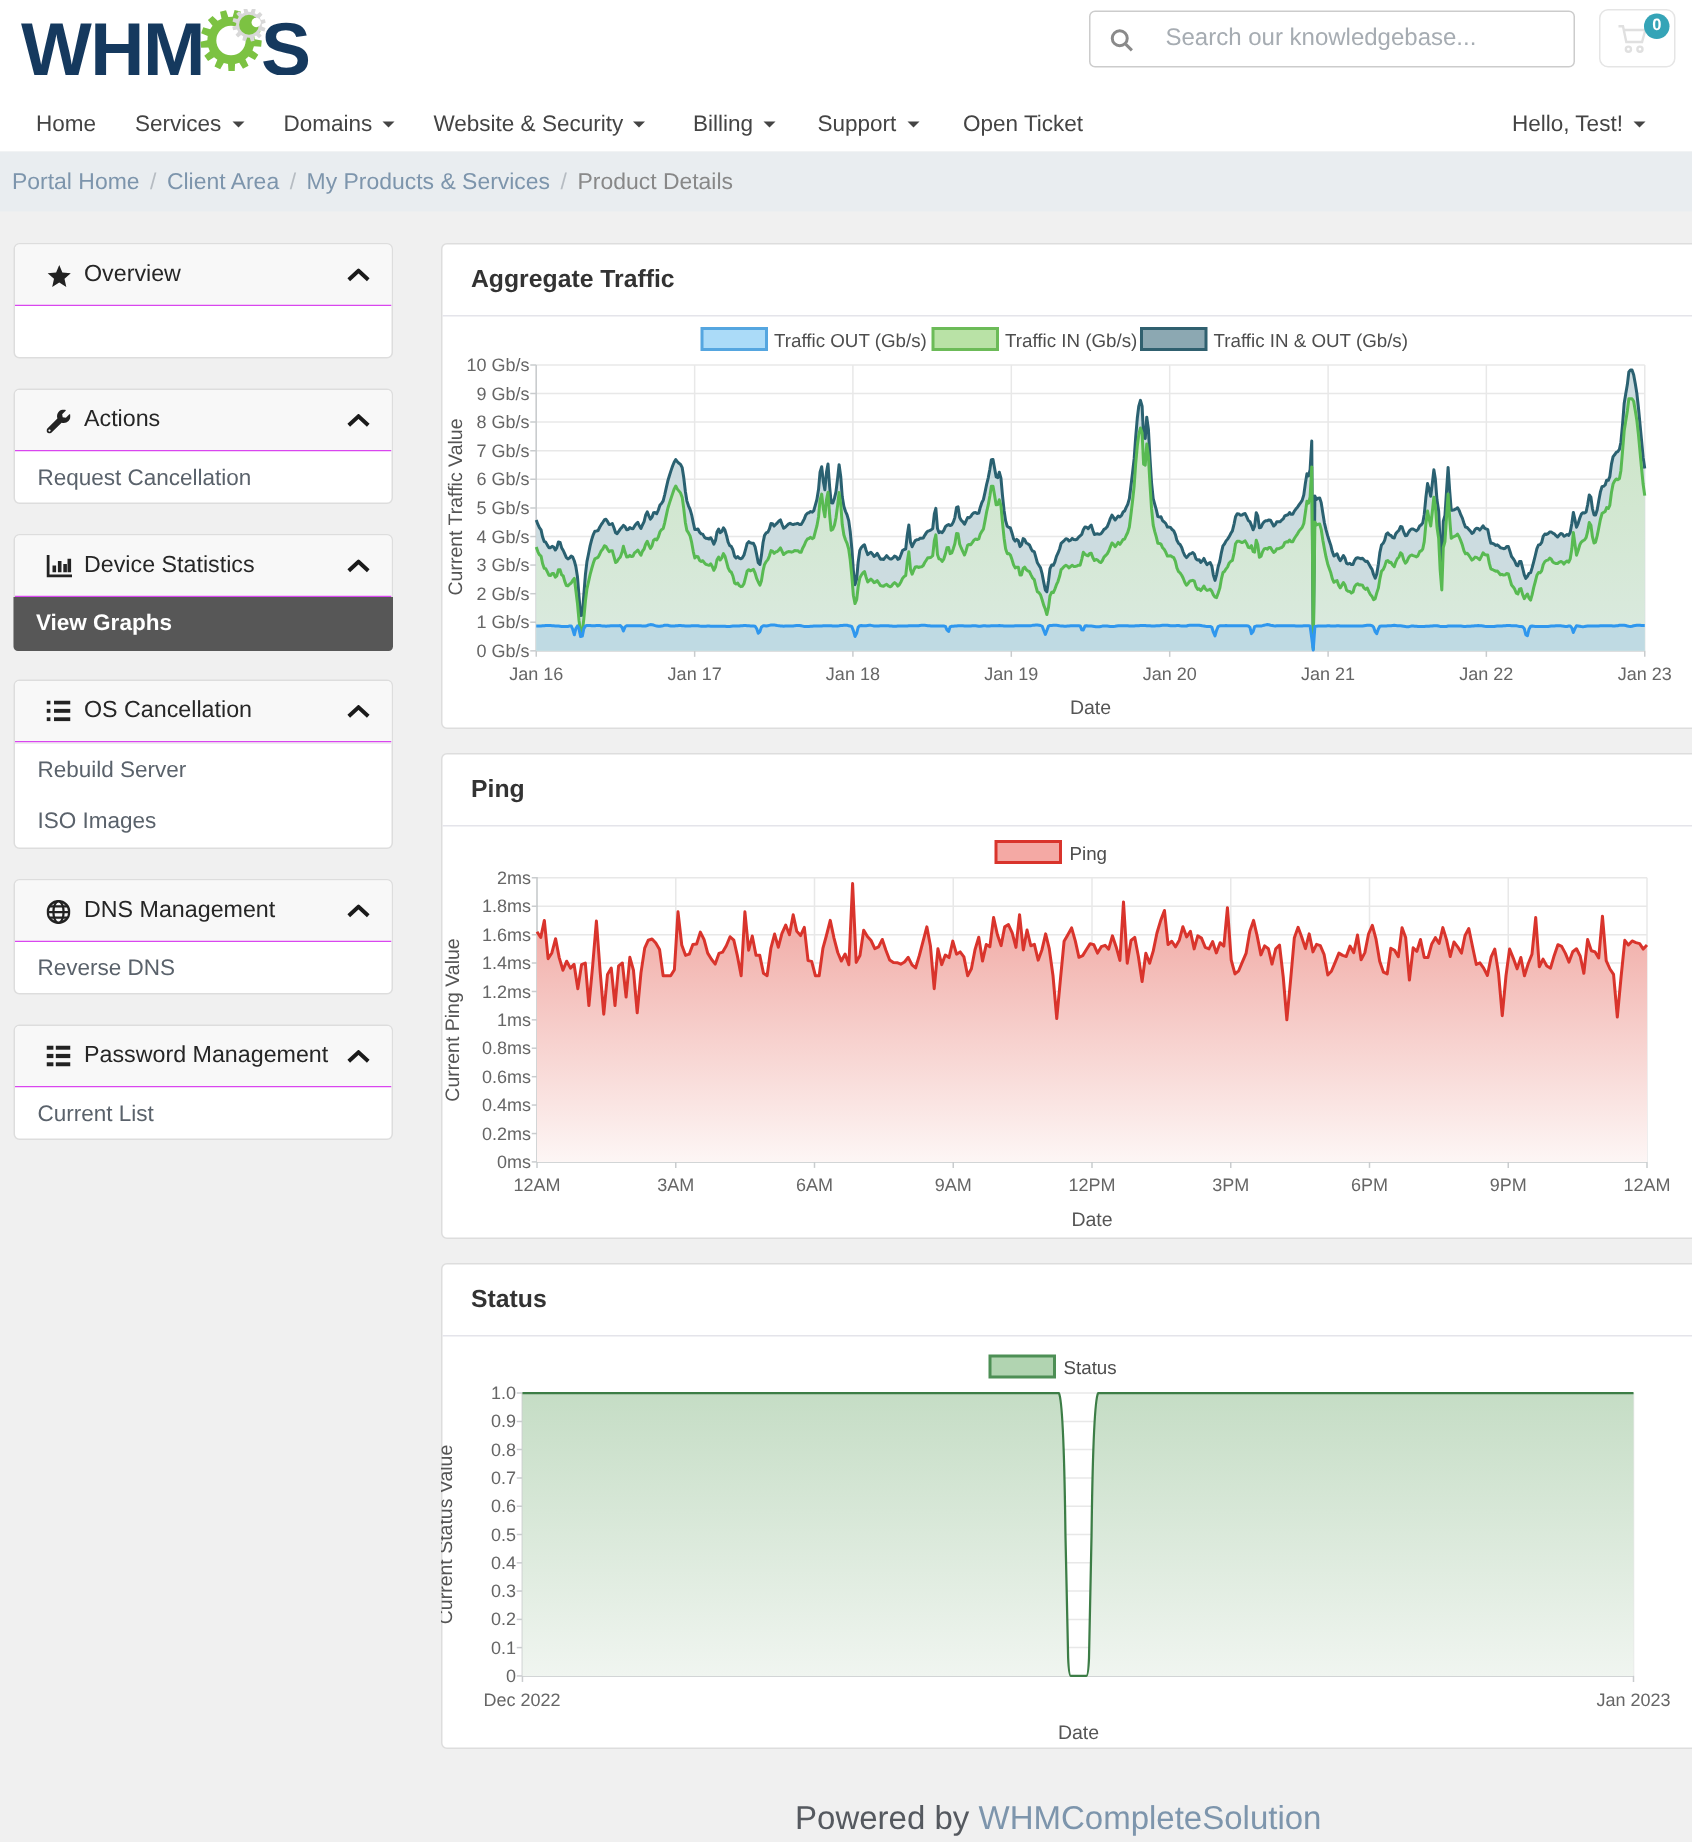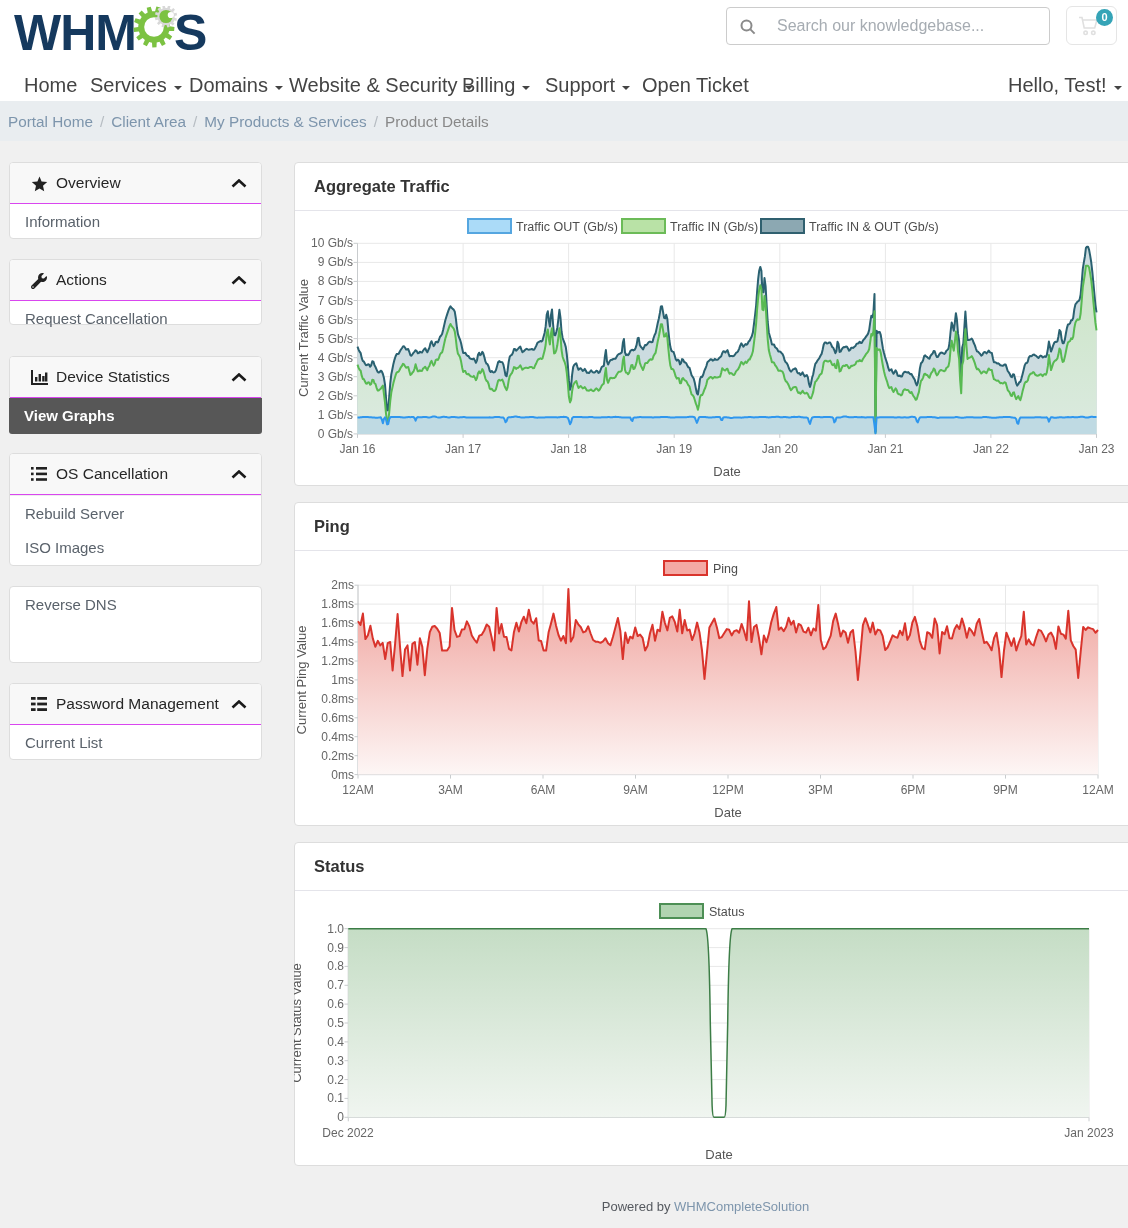--- a/index.html
+++ b/index.html
@@ -2,21 +2,21 @@
 <html><head><meta charset="utf-8"><title>Product Details</title><style>
 * { margin:0; padding:0; box-sizing:border-box; }
 html,body { width:1128px; height:1228px; background:#f0f0f0; font-family:"Liberation Sans",sans-serif; position:relative; overflow:hidden; }
 .topbar { position:absolute; top:0; left:0; width:1128px; height:101px; background:#fff; }
 .search { position:absolute; left:726px; top:7px; width:324px; height:38px; border:1px solid #ccc; border-radius:4px; background:#fff; }
 .search svg { position:absolute; left:13px; top:11px; }
 .search span { position:absolute; left:50px; top:9px; font-size:16px; color:#a6acb2; }
 .cartbtn { position:absolute; left:1066px; top:6px; width:51px; height:39px; border:1px solid #e5e5e5; border-radius:6px; background:#fff; }
 .cartbtn > svg { position:absolute; left:11px; top:9px; }
 .badge0 { position:absolute; left:29px; top:2px; width:17px; height:17px; border-radius:50%; background:#35a4b7; color:#fff; font-size:11px; font-weight:bold; text-align:center; line-height:17px; }
-.ni { position:absolute; top:74px; font-size:20px; color:#444; white-space:nowrap; }
+.ni { position:absolute; top:74px; font-size:15px; color:#444; white-space:nowrap; }
 .caret { display:inline-block; width:0; height:0; margin-left:7px; vertical-align:2px; border-left:4px solid transparent; border-right:4px solid transparent; border-top:4px solid #444; }
 .crumb { position:absolute; top:101px; left:0; width:1128px; height:40px; background:#e9edf0; font-size:15.3px; }
 .crumb div { position:absolute; left:8px; top:12px; }
 .crumb a { color:#7d95ac; text-decoration:none;margin-top:44px; }
 .crumb .sep { color:#b6bcc2; padding:0 7px; }
 .crumb .cur { color:#888; }
 .sp { position:absolute; left:9px; width:253px; background:#fff; border:1px solid #ddd; border-radius:4px; }
 .sph { height:41px; background:#f8f8f8; border-bottom:1px solid #d946ef; border-radius:3px 3px 0 0; position:relative; }
 .sph svg:first-child { position:absolute; left:21px; top:13px; }
 .sph span { position:absolute; left:46px; top:11px; font-size:15.5px; color:#262626; }
@@ -27,21 +27,21 @@
 .ch { height:48px; border-bottom:1px solid #e4e4ea; position:relative; }
 .ch span { position:absolute; left:19px; top:14px; font-size:16.5px; font-weight:bold; color:#333; }
 .pencil { position:absolute; right:40px; top:14px; }
 .chart { position:absolute; }
 .chart text { font-family:"Liberation Sans",sans-serif; }
 .tk { font-size:12px; fill:#666; }
 .tt { font-size:13px; fill:#555; }
 .lg { font-size:12.5px; fill:#4d4d4d; }
 .gr { stroke:#e8e8e8; stroke-width:1; }
 .ax { stroke:#c9ccce; stroke-width:1; }
-.footer { position:absolute; left:294px; top:1199px; width:823px; text-align:center; font-size:13px; color:#55595f; }
+.footer { position:absolute; left:294px; top:1199px; width:823px; text-align:center; font-size:22px; color:#55595f; }
 .footer a { color:#7d95ac; text-decoration:none; }
 </style></head><body>
 <div class="topbar">
 <svg width="200" height="44" viewBox="0 0 200 44" style="position:absolute;left:8px;top:6px">
 <text x="6" y="44" font-family="Liberation Sans" font-size="50" font-weight="bold" letter-spacing="-1" fill="#15395e">WHM</text>
 <path d="M166.5,21.0 L166.1,25.1 L161.3,24.9 L160.3,27.6 L164.2,30.5 L161.9,34.0 L157.7,31.6 L155.6,33.5 L157.7,37.9 L154.0,39.9 L151.5,35.8 L148.7,36.6 L148.5,41.3 L144.3,41.4 L144.0,36.7 L141.2,36.0 L138.8,40.2 L135.0,38.3 L136.9,33.9 L134.7,32.1 L130.7,34.6 L128.2,31.2 L131.9,28.2 L130.9,25.6 L126.1,25.9 L125.5,21.8 L130.2,20.9 L130.5,18.0 L126.1,16.1 L127.5,12.2 L132.1,13.5 L133.7,11.1 L130.6,7.4 L133.7,4.6 L137.1,7.9 L139.7,6.5 L138.7,1.8 L142.7,0.8 L144.2,5.3 L147.1,5.2 L148.4,0.6 L152.5,1.6 L151.7,6.3 L154.3,7.6 L157.6,4.1 L160.8,6.8 L157.9,10.6 L159.6,13.0 L164.1,11.4 L165.7,15.3 L161.4,17.4 L161.8,20.2 Z" fill="#7cc242"></path>
 <circle cx="146" cy="21" r="9.8" fill="#fff"></circle>
 <path d="M169.0,12.6 L168.3,15.0 L165.7,14.3 L164.8,15.8 L166.5,17.8 L164.7,19.5 L162.7,17.7 L161.2,18.5 L161.7,21.1 L159.3,21.6 L158.5,19.1 L156.8,19.0 L155.9,21.5 L153.5,20.8 L154.2,18.2 L152.7,17.3 L150.7,19.0 L149.0,17.2 L150.8,15.2 L150.0,13.7 L147.4,14.2 L146.9,11.8 L149.4,11.0 L149.5,9.3 L147.0,8.4 L147.7,6.0 L150.3,6.7 L151.2,5.2 L149.5,3.2 L151.3,1.5 L153.3,3.3 L154.8,2.5 L154.3,-0.1 L156.7,-0.6 L157.5,1.9 L159.2,2.0 L160.1,-0.5 L162.5,0.2 L161.8,2.8 L163.3,3.7 L165.3,2.0 L167.0,3.8 L165.2,5.8 L166.0,7.3 L168.6,6.8 L169.1,9.2 L166.6,10.0 L166.5,11.7 Z" fill="#d8d8d8"></path>
 <circle cx="158" cy="10.5" r="6.6" fill="#7cc242"></circle>
 <circle cx="162.8" cy="9.0" r="3.1" fill="#fff"></circle>
@@ -81,23 +81,22 @@
 <div class="sp" style="top:162px;height:77px">
 <div class="sph">
       <svg width="17" height="16" viewBox="0 0 17 16">
         <path d="M8.5 0.6 L10.6 5.6 L16.2 6.1 L12 9.8 L13.2 15.3 L8.5 12.4 L3.8 15.3 L5 9.8 L0.8 6.1 L6.4 5.6 Z" fill="#222"></path>
       </svg>
       <span>Overview</span>
       <svg class="chev" width="16" height="9" viewBox="0 0 16 9">
         <path d="M1.5 7.5 L8 1.5 L14.5 7.5" fill="none" stroke="#1a1a1a" stroke-width="2.6"></path>
       </svg>
     </div>
-    <div class="spi">Information</div>
-  </div>
-<div class="sp" style="top:259px;height:66px">
+  </div>
+<div class="sp" style="top:259px;height:77px">
 <div class="sph">
       <svg width="16" height="16" viewBox="0 0 512 512">
         <path d="M507.73 109.1c-2.24-9.03-13.54-12.09-20.12-5.51l-74.36 74.36-67.88-11.31-11.31-67.88 74.36-74.36c6.62-6.62 3.43-17.9-5.66-20.16-47.38-11.74-99.55.91-136.58 37.93-39.64 39.64-50.55 97.1-34.05 147.2L18.74 402.76c-24.99 24.99-24.99 65.51 0 90.5 24.99 24.99 65.51 24.99 90.5 0l213.21-213.21c50.12 16.71 107.47 5.68 147.37-34.22 37.07-37.07 49.7-89.32 37.91-136.73zM64 472c-13.25 0-24-10.75-24-24 0-13.26 10.75-24 24-24s24 10.74 24 24c0 13.25-10.75 24-24 24z" fill="#222"></path>
       </svg>
       <span>Actions</span>
       <svg class="chev" width="16" height="9" viewBox="0 0 16 9">
         <path d="M1.5 7.5 L8 1.5 L14.5 7.5" fill="none" stroke="#1a1a1a" stroke-width="2.6"></path>
       </svg>
     </div>
     <div class="spi">Request Cancellation</div>
@@ -132,20 +131,33 @@
       </svg>
       <span>OS Cancellation</span>
       <svg class="chev" width="16" height="9" viewBox="0 0 16 9">
         <path d="M1.5 7.5 L8 1.5 L14.5 7.5" fill="none" stroke="#1a1a1a" stroke-width="2.6"></path>
       </svg>
     </div>
     <div class="spi" style="border-top:1px solid #ededed">Rebuild Server</div>
     <div class="spi">ISO Images</div>
   </div>
 <div class="sp" style="top:586px;height:77px">
+<div class="sph">
+      <svg width="16" height="16" viewBox="0 0 16 16">
+        <g fill="none" stroke="#222" stroke-width="1.5">
+          <circle cx="8" cy="8" r="7.2"></circle>
+          <ellipse cx="8" cy="8" rx="3.4" ry="7.2"></ellipse>
+          <path d="M1 8 h14 M1.9 4.2 h12.2 M1.9 11.8 h12.2"></path>
+        </g>
+      </svg>
+      <span>DNS Management</span>
+      <svg class="chev" width="16" height="9" viewBox="0 0 16 9">
+        <path d="M1.5 7.5 L8 1.5 L14.5 7.5" fill="none" stroke="#1a1a1a" stroke-width="2.6"></path>
+      </svg>
+    </div>
     <div class="spi">Reverse DNS</div>
   </div>
 <div class="sp" style="top:683px;height:77px">
 <div class="sph">
       <svg width="16" height="14" viewBox="0 0 16 14">
         <g fill="#222">
           <rect x="0" y="0" width="4.6" height="2.8"></rect>
           <rect x="6.2" y="0" width="9.8" height="2.8"></rect>
           <rect x="0" y="5.6" width="4.6" height="2.8"></rect>
           <rect x="6.2" y="5.6" width="9.8" height="2.8"></rect>

